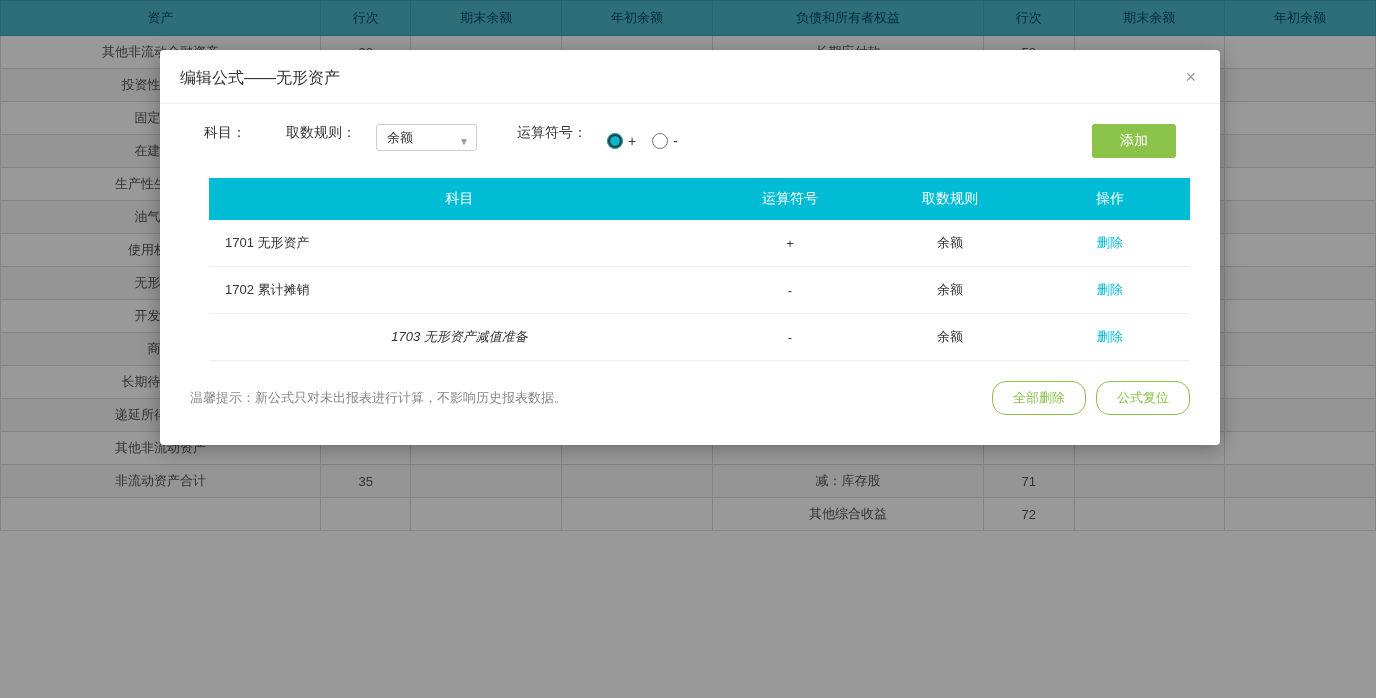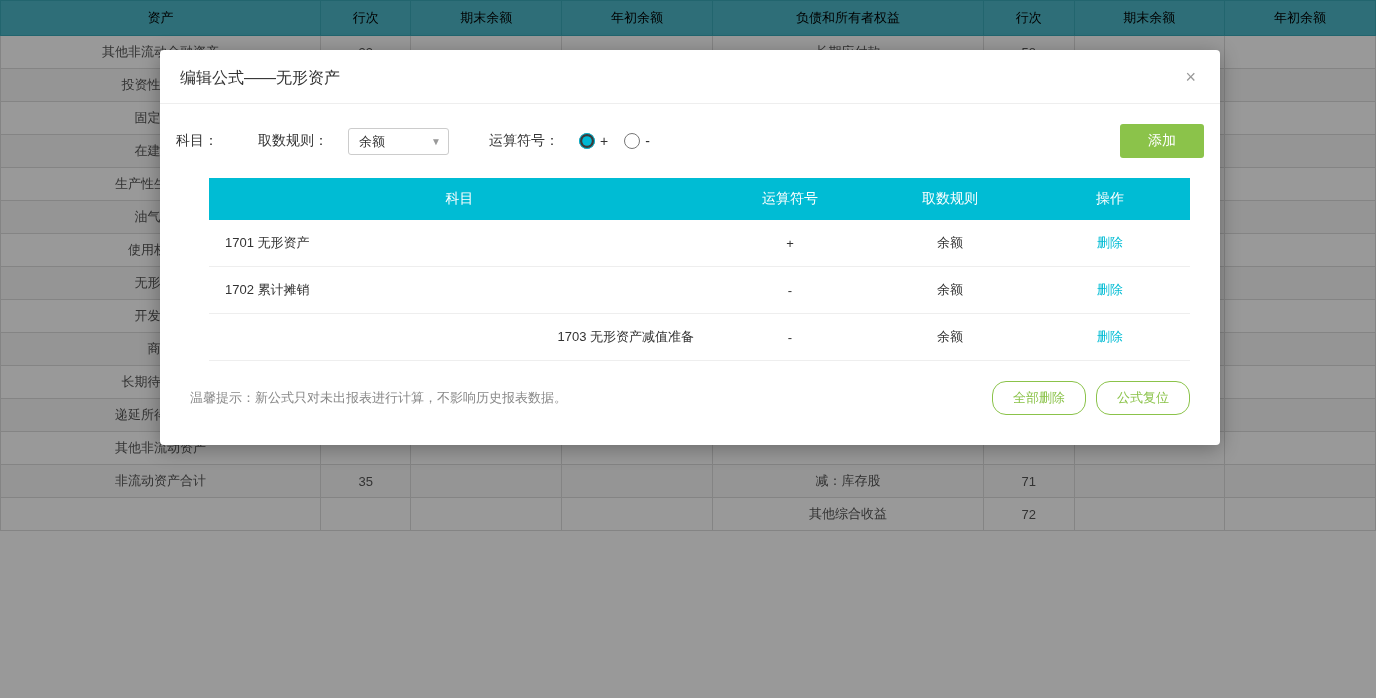--- a/index.html
+++ b/index.html
@@ -23,21 +23,21 @@
 
     .bg-table {
       width: 100%;
       border-collapse: collapse;
       font-size: 13px;
       color: #333;
     }
 
     .bg-table th {
       background: #4db8c8;
-      color: #000000;
+      color: #0c4a6e;
       padding: 8px 6px;
       text-align: center;
       border: 1px solid #3aa8b8;
       font-weight: normal;
     }
 
     .bg-table td {
       padding: 7px 10px;
       border: 1px solid #ddd;
       text-align: center;
@@ -95,22 +95,21 @@
       cursor: pointer;
       line-height: 1;
       background: none;
       border: none;
       padding: 4px 6px;
     }
 
     
     .form-row {
       display: flex;
-      align-items: center;
-      padding: 20px 16px;
+      padding: 20px 44px;
       gap: 20px;
     }
 
     .form-label {
       color: #333;
       white-space: nowrap;
     }
 
     .form-input {
       border: none;
@@ -484,21 +483,21 @@
             <td>余额</td>
             <td><a class="delete-link" href="#">删除</a></td>
           </tr>
           <tr>
             <td style="text-align: left;">1702 累计摊销</td>
             <td>-</td>
             <td>余额</td>
             <td><a class="delete-link" href="#">删除</a></td>
           </tr>
           <tr>
-            <td style="text-align: right;">1703 无形资产减值准备</td>
+            <td style="text-align: center; font-style: italic;">1703 无形资产减值准备</td>
             <td>-</td>
             <td>余额</td>
             <td><a class="delete-link" href="#">删除</a></td>
           </tr>
         </tbody>
     </table>
   </div>
 
   <div class="modal-footer">
     <span class="footer-tip">温馨提示：新公式只对未出报表进行计算，不影响历史报表数据。</span>

